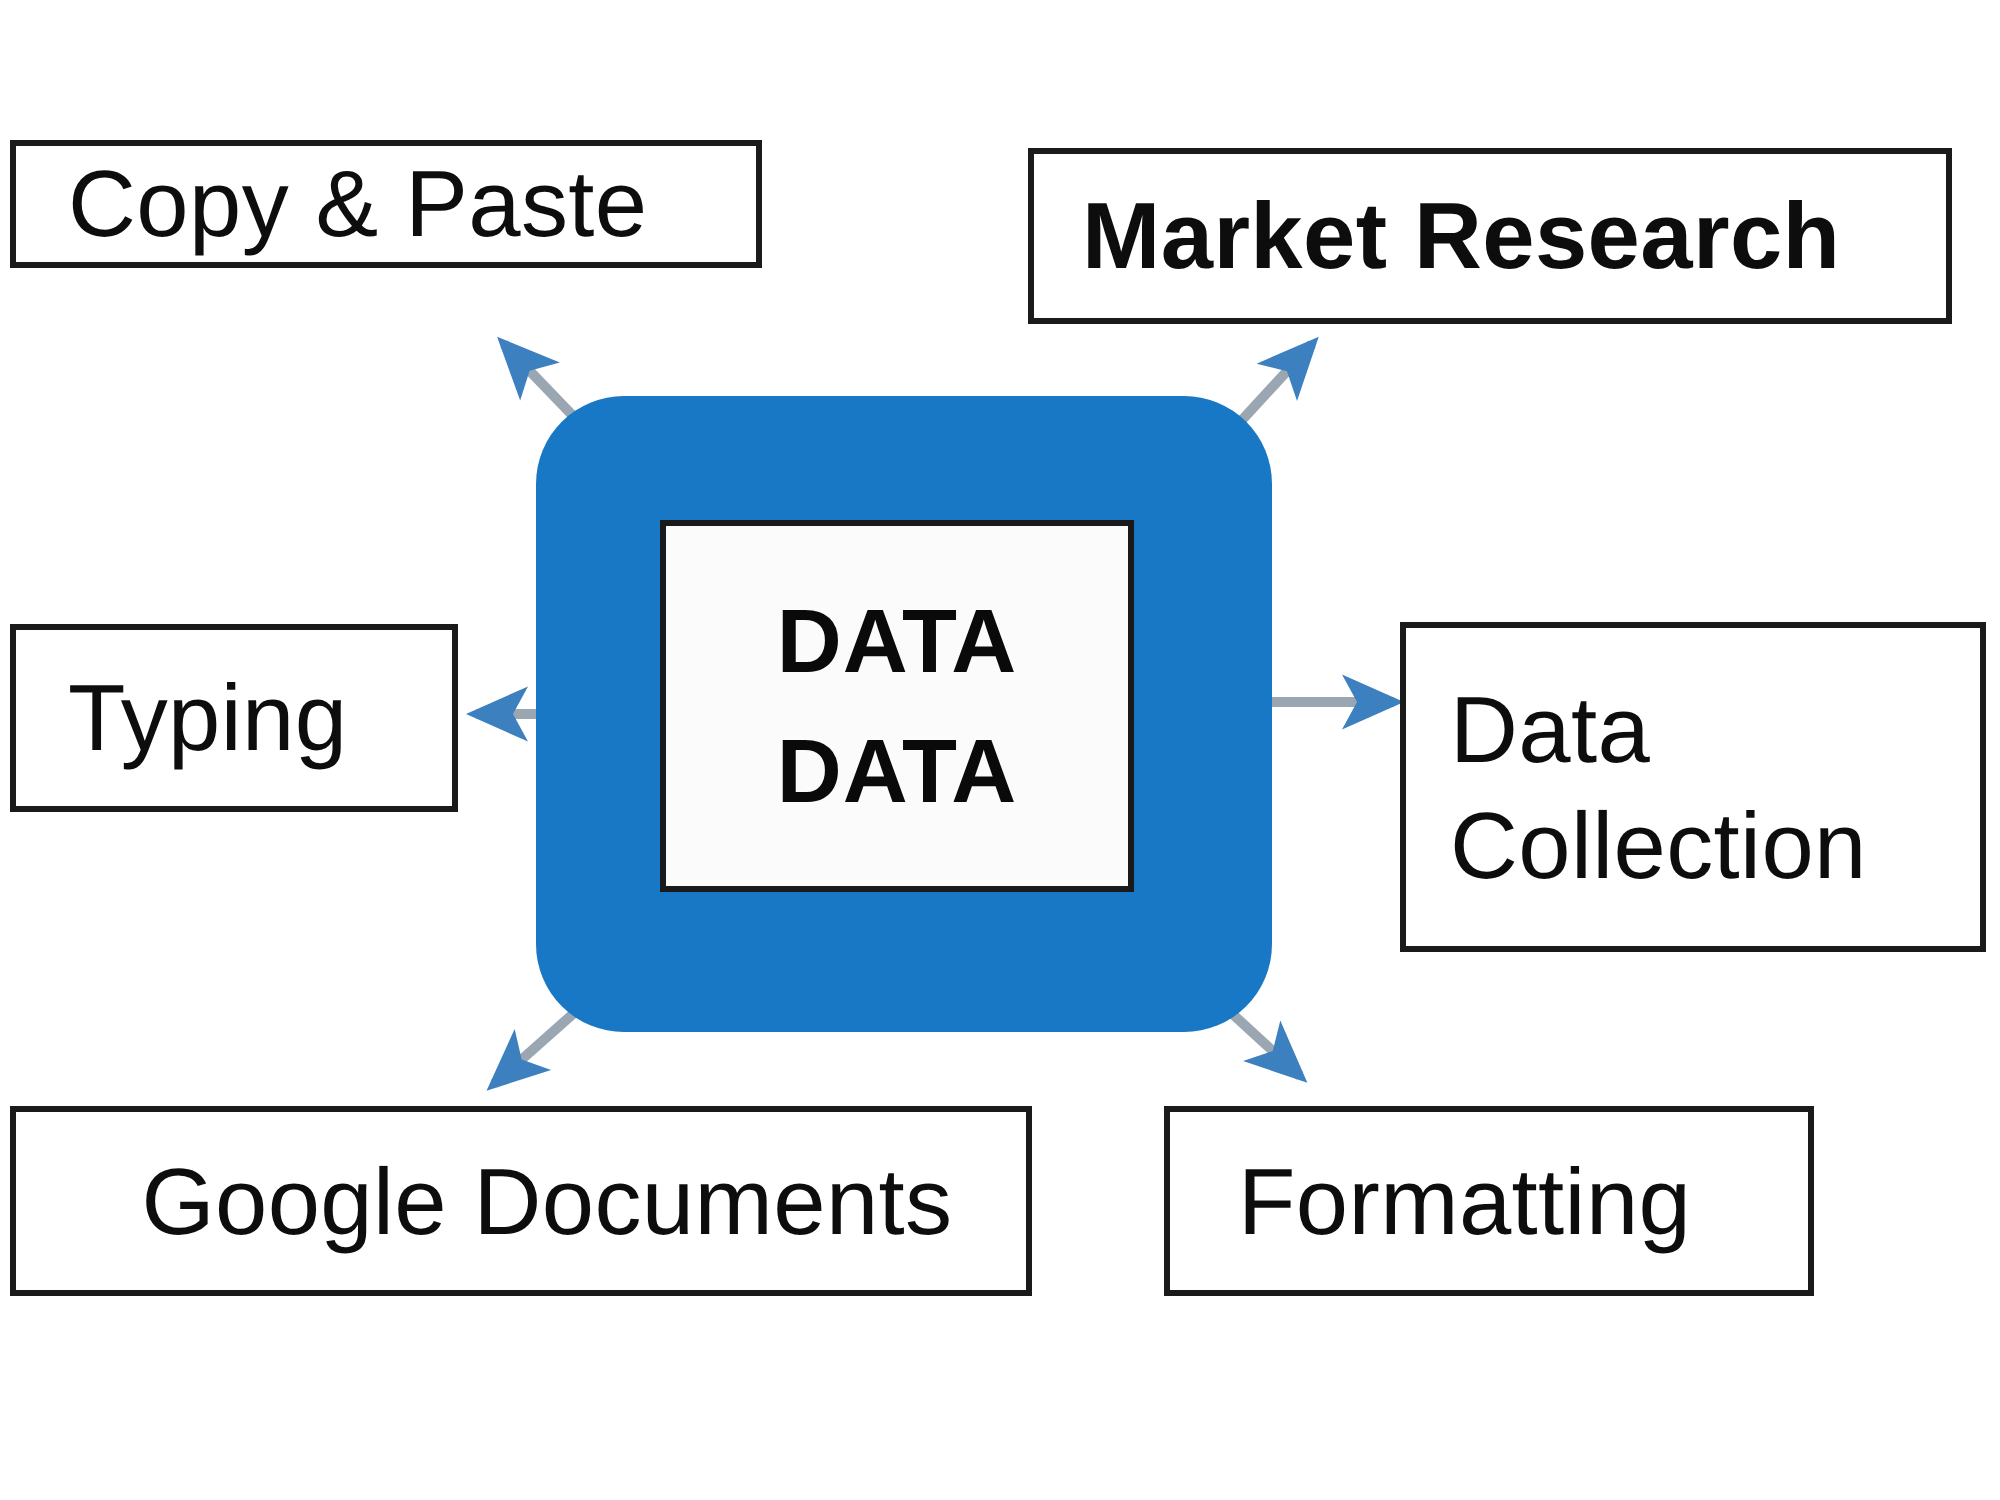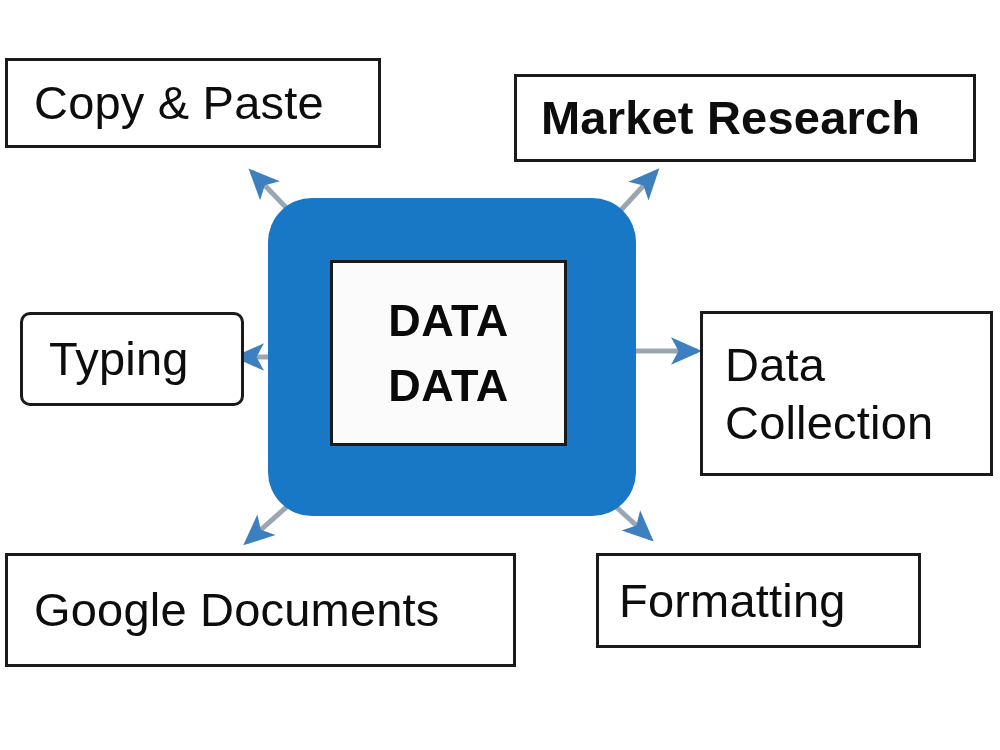--- a/index.html
+++ b/index.html
@@ -30,50 +30,50 @@
     white-space: pre-line;
     letter-spacing: 0.2px;
   }
   .node-box .node-label {
     display: block;
     width: 100%;
   }
 
   
   #box-copy-paste {
-    left: 5px;  top: 58px;  width: 376px; height: 90px;
+    left: 5px;  top: 70px;  width: 376px; height: 64px;
     font-size: 47px;
     padding-left: 26px;
   }
   #box-market-research {
     left: 514px; top: 74px; width: 462px; height: 88px;
     font-size: 47px;
     padding-left: 24px;
     font-weight: bold;
   }
   #box-typing {
-    left: 20px; top: 312px; width: 224px; height: 94px;
+    left: 5px; top: 312px; width: 224px; height: 94px;
     font-size: 47px;
     padding-left: 26px;
-    border-radius: 10px;
   }
   #box-data-collection {
     left: 700px; top: 311px; width: 293px; height: 165px;
     font-size: 47px;
     padding-left: 22px;
   }
   #box-google-documents {
-    left: 5px; top: 553px; width: 511px; height: 114px;
+    left: 5px; top: 553px; width: 511px; height: 95px;
     font-size: 47px;
     padding-left: 26px;
+    text-align: center;
   }
   #box-formatting {
-    left: 596px; top: 553px; width: 325px; height: 95px;
+    left: 582px; top: 553px; width: 325px; height: 95px;
     font-size: 47px;
-    padding-left: 20px;
+    padding-left: 34px;
   }
 
   
   #hub {
     position: absolute;
     left: 268px;
     top: 198px;
     width: 368px;
     height: 318px;
     border-radius: 44px;

